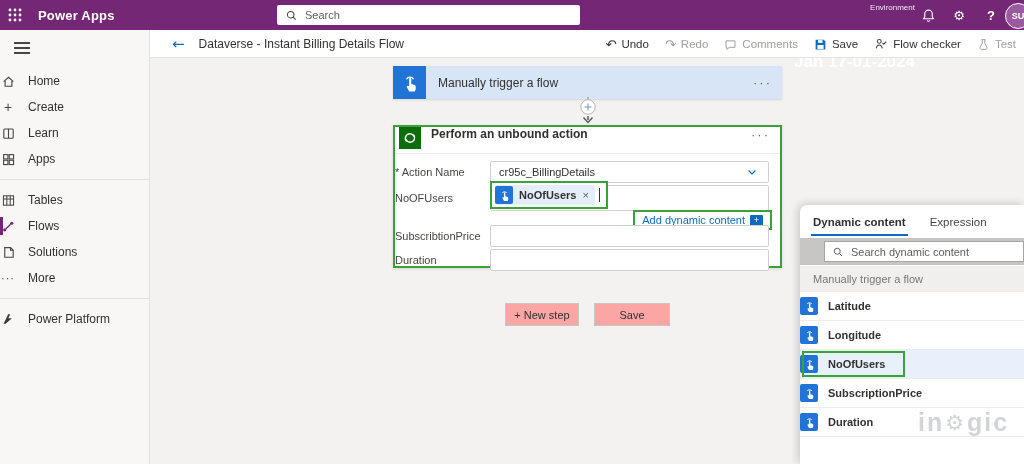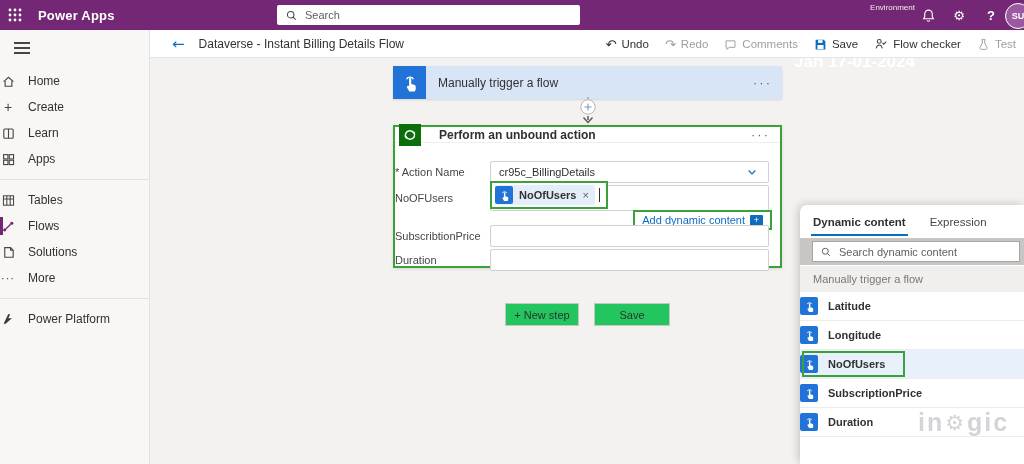--- a/index.html
+++ b/index.html
@@ -40,48 +40,48 @@
 
   
   .trigger-card { position:absolute; left:393px; top:66px; width:389px; height:33px; background:#d7e5f6; box-shadow:0 1px 2px rgba(0,0,0,.12); display:flex; align-items:center; cursor:pointer; }
   .trigger-ico { width:33px; height:33px; background:#2173d8; display:flex; align-items:center; justify-content:center; flex:0 0 33px; }
   .card-title { font-size:12px; color:#323130; margin-left:12px; flex:1; }
   .dots { color:#605e5c; font-size:13px; letter-spacing:2px; padding-right:10px; cursor:pointer; }
 
   .connector { position:absolute; left:576px; top:97px; }
 
   .action-card { position:absolute; left:393px; top:125px; width:389px; height:143px; background:#fff; border:2px solid #3ba23b; box-shadow:0 1px 3px rgba(0,0,0,.12); }
-  .action-head { height:16px; display:flex; align-items:center; border-bottom:1px solid #efeeec;gap:8px; }
+  .action-head { height:27px; display:flex; align-items:flex-start; border-bottom:1px solid #efeeec; }
   .dv-ico { width:22px; height:22px; background:#0b6e0b; margin-left:4px; display:flex; align-items:center; justify-content:center; flex:0 0 22px; }
   .action-head .card-title { font-weight:bold; margin-left:10px; }
   .frow { position:absolute; left:0; width:100%; }
   .flabel { position:absolute; left:0; font-size:11px; color:#484644; }
   .finput { position:absolute; left:95px; width:279px; height:22px; border:1px solid #d2d0ce; border-radius:2px; background:#fff; font-size:11px; color:#323130; display:flex; align-items:center; padding:0 8px; }
   .chev { position:absolute; right:10px; }
   .token-box { position:absolute; left:95px; top:-3px; height:28px; border:2px solid #3ba23b; display:flex; align-items:center; padding:0 6px 0 3px; background:#fff; }
   .token { display:flex; align-items:center; background:#e4edfa; border-radius:2px; height:20px; padding-right:6px; }
   .token-ico { width:18px; height:18px; background:#2173d8; border-radius:2px; display:flex; align-items:center; justify-content:center; }
   .token .tk { font-size:11px; color:#323130; margin-left:6px; font-weight:bold; }
   .token .tx { font-size:11px; color:#605e5c; margin-left:6px; cursor:pointer; }
   .caret { width:1px; height:14px; background:#323130; margin-left:4px; }
   .adc-box { position:absolute; right:8px; top:83px; border:2px solid #3ba23b; display:flex; align-items:center; gap:5px; padding:2px 7px; cursor:pointer; }
   .adc-link { color:#0f6cbd; font-size:11px; }
   .adc-ico { width:13px; height:11px; background:#0f6cbd; color:#fff; font-size:9px; display:flex; align-items:center; justify-content:center; border-radius:1px; }
 
-  .btn { position:absolute; top:303px; height:23px; background:#22c55e; border:1px solid #c8c6c4; font-size:11px; color:#323130; display:flex; align-items:center; justify-content:center; cursor:pointer; font-family:inherit; }
+  .btn { position:absolute; top:303px; height:23px; background:#fca5a5; border:1px solid #c8c6c4; font-size:11px; color:#323130; display:flex; align-items:center; justify-content:center; cursor:pointer; font-family:inherit; }
   .btn-newstep { left:505px; width:74px; }
   .btn-save2 { left:594px; width:76px; }
 
   
   .panel { position:absolute; left:800px; top:205px; width:224px; height:259px; background:#fff; border-top-left-radius:7px; box-shadow:-2px -1px 8px rgba(0,0,0,.18); }
   .tabs { display:flex; align-items:center; height:33px; padding-left:13px; gap:24px; }
   .tab { font-size:11.5px; cursor:pointer; position:relative; color:#484644; }
   .tab.active { font-weight:bold; color:#323130; }
   .tab.active::after { content:""; position:absolute; left:-2px; right:-2px; bottom:-8px; height:2px; background:#0f6cbd; }
-  .psearch-band { height:27px; background:#c8c6c4; display:flex; align-items:center; padding-left:12px; }
+  .psearch-band { height:27px; background:#c8c6c4; display:flex; align-items:center; padding-left:24px; }
   .psearch { width:208px; height:21px; background:#fff; display:flex; align-items:center; padding:0 7px; border:1px solid #a7a5a3; }
   .psearch span { font-size:11px; color:#605e5c; margin-left:7px; }
   .psection { height:26px; background:#f1efed; display:flex; align-items:center; padding-left:13px; font-size:11px; color:#797876; margin-top:1px; }
   .prow { height:29px; display:flex; align-items:center; border-bottom:1px solid #efedeb; cursor:pointer; position:relative; }
   .prow .plbl { font-size:11px; font-weight:bold; color:#323130; margin-left:10px; }
   .prow.selected { background:#e7f0fb; }
   .prow-hl { position:absolute; left:2px; top:1px; width:103px; height:26px; border:2px solid #3ba23b; }
   .pico { width:18px; height:18px; background:#2173d8; border-radius:2px; display:flex; align-items:center; justify-content:center; flex:0 0 18px; }
   .watermark { position:absolute; left:118px; top:203px; font-size:25px; font-weight:bold; color:#d2d4d8; letter-spacing:2px; display:flex; align-items:center; }
   .watermark .wm-gear { font-family:"DejaVu Sans",sans-serif; font-size:21px; margin:0 1px; }

